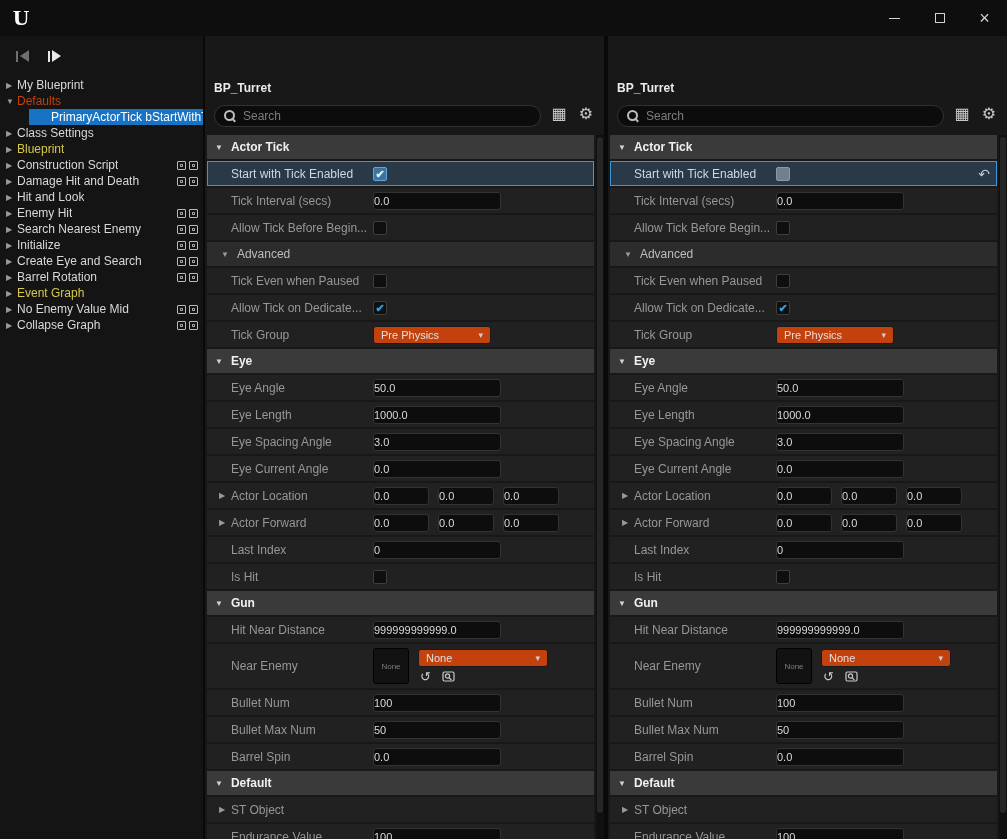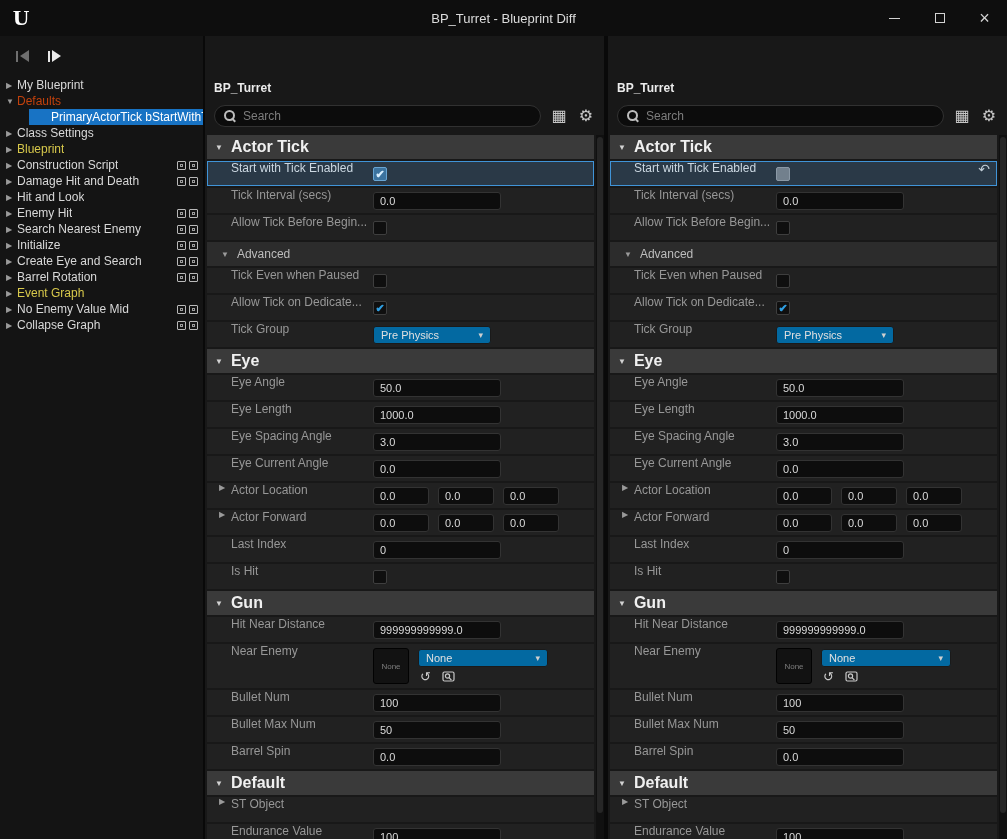--- a/index.html
+++ b/index.html
@@ -40,21 +40,21 @@
   .dbox { width:9px; height:9px; border:1px solid #b9b9b9; border-radius:1px; position:relative; }
   .dbox::after { content:""; position:absolute; left:2px; top:2px; right:2px; bottom:2px; border:1px solid #9d9d9d; }
 
   
   .panels { flex:1; display:flex; gap:4px; margin-left:2px; }
   .panel { flex:1; background:#181818; display:flex; flex-direction:column; overflow:hidden; }
   .panel-head { padding:9px 10px 0 9px; }
   .p-title { font-size:12px; font-weight:bold; color:#ececec;margin-top:36px; }
   .p-rev   { font-size:12px; font-weight:bold; color:#e2e2e2; margin-top:1px; }
 
-  .search-row { display:flex; align-items:center; gap:9px; padding:10px 9px 8px 9px; }
+  .search-row { display:flex; align-items:flex-start; gap:9px; padding:10px 9px 8px 9px; }
   .search-box { flex:1; height:22px; background:#0c0c0c; border:1px solid #313131; border-radius:12px;
                 display:flex; align-items:center; padding:0 9px; gap:7px; }
   .search-input { flex:1; background:transparent; border:none; outline:none; color:#cfcfcf;
                   font-size:12px; font-family:inherit; min-width:0; }
   .search-input::placeholder { color:#7d7d7d; }
   .mag { width:12px; height:12px; position:relative; flex:none; }
   .mag::before { content:""; position:absolute; left:0; top:0; width:7px; height:7px;
                  border:2px solid #bdbdbd; border-radius:50%; }
   .mag::after  { content:""; position:absolute; width:5px; height:2px; background:#bdbdbd;
                  transform:rotate(45deg); left:7px; top:9px; }
@@ -62,65 +62,64 @@
 
   .panel-body { flex:1; display:flex; overflow:hidden; padding-left:2px; }
   .rows { flex:1; overflow:hidden; min-width:0; }
   .scrollbar { width:8px; background:#101010; margin-left:2px; position:relative; flex:none; }
   .scroll-thumb { position:absolute; top:2px; left:1px; right:1px; height:96%; background:#262626; border-radius:3px; }
 
   
   .sec-header { height:24px; background:#3a3a3a; display:flex; align-items:center; margin:0 0 2px 0;
                 padding-left:8px; gap:8px; }
   .sec-arrow { font-size:8px; color:#d2d2d2; }
-  .sec-title { font-size:16px; font-weight:bold; color:#f0f0f0; }
+  .sec-title { font-size:12px; font-weight:bold; color:#f0f0f0; }
 
   .sub-header { height:24px; background:#2c2c2c; display:flex; align-items:center; margin:0 0 2px 0;
                 padding-left:14px; gap:8px; }
   .sub-arrow { font-size:8px; color:#9a9a9a; }
   .sub-title { font-size:12px; color:#bdbdbd; }
 
-  .row { height:25px; background:#212121; margin-bottom:2px; display:flex; 
+  .row { height:25px; background:#212121; margin-bottom:2px; display:flex; align-items:center;
          padding-left:24px; }
   .row.has-arrow { padding-left:12px; }
   .row-arrow { width:12px; font-size:8px; color:#9a9a9a; flex:none; }
   .row-label { width:142px; flex:none; font-size:12px; color:#979797; white-space:nowrap; overflow:hidden; }
   .row-value { flex:1; display:flex; align-items:center; gap:9px; padding-right:8px; min-width:0; }
   .row.tall { height:44px; }
   .row.highlight { background:#2a3947; outline:1px solid #4094d8; outline-offset:-1px; }
   .row.highlight .row-label { color:#ccd8e2; }
 
   .field { width:128px; height:18px; background:#0d0d0d; border:1px solid #333333; border-radius:3px;
-           font-size:11px; color:#dadada; line-height:16px; padding:0 6px; overflow:hidden; white-space:nowrap; flex:none; }
+           font-size:11px; color:#dadada; line-height:16px; padding:0 0; overflow:hidden; white-space:nowrap; flex:none; }
   .field.small { width:56px; }
   .checkbox { width:14px; height:14px; background:#0f0f0f; border:1px solid #3e3e3e; border-radius:2px;
               font-size:11px; line-height:12px; text-align:center; color:#2f9fe2; font-weight:bold; flex:none; }
   .checkbox.hi { background:#72808d; border-color:#8b99a6; }
   .checkbox.hi.checked { background:#3c739f; border-color:#69a5d3; color:#d9efff; }
-  .dropdown { height:18px; background:#0369a1; border:1px solid #1a1a1a; border-radius:3px;
+  .dropdown { height:18px; background:#c2410c; border:1px solid #1a1a1a; border-radius:3px;
               display:flex; align-items:center; padding:0 7px; font-size:11px; color:#e0e0e0; flex:none; }
   .dd-val { flex:1; overflow:hidden; white-space:nowrap; }
   .dd-chev { font-size:9px; color:#cfcfcf; margin-left:8px; }
   .revert { margin-left:auto; margin-right:7px; color:#c0ccd6; font-size:14px; flex:none; }
 
   .asset-wrap { display:flex; gap:9px; align-items:center; }
   .asset-thumb { width:36px; height:36px; background:#121212; border:1px solid #020202; border-radius:3px;
                  color:#7e7e7e; font-size:8px; display:flex; align-items:center; justify-content:center; flex:none; }
   .asset-col { display:flex; flex-direction:column; gap:3px; }
   .asset-icons { display:flex; gap:11px; align-items:center; padding-left:2px; height:14px; }
   .a-icon { color:#c9c9c9; font-size:13px; line-height:13px; display:flex; align-items:center; }
 </style>
 </head>
 <body>
 
 <div class="window">
 
   <div class="titlebar">
     <span class="logo">U</span>
-    <div class="title">BP_Turret - Blueprint Diff</div>
     <div class="win-controls">
       <div class="win-btn">
           <span class="min-bar"></span>
         </div>
       <div class="win-btn">
           <span class="max-box"></span>
         </div>
       <div class="win-btn" style="font-size:18px;">×</div>
     </div>
   </div>

